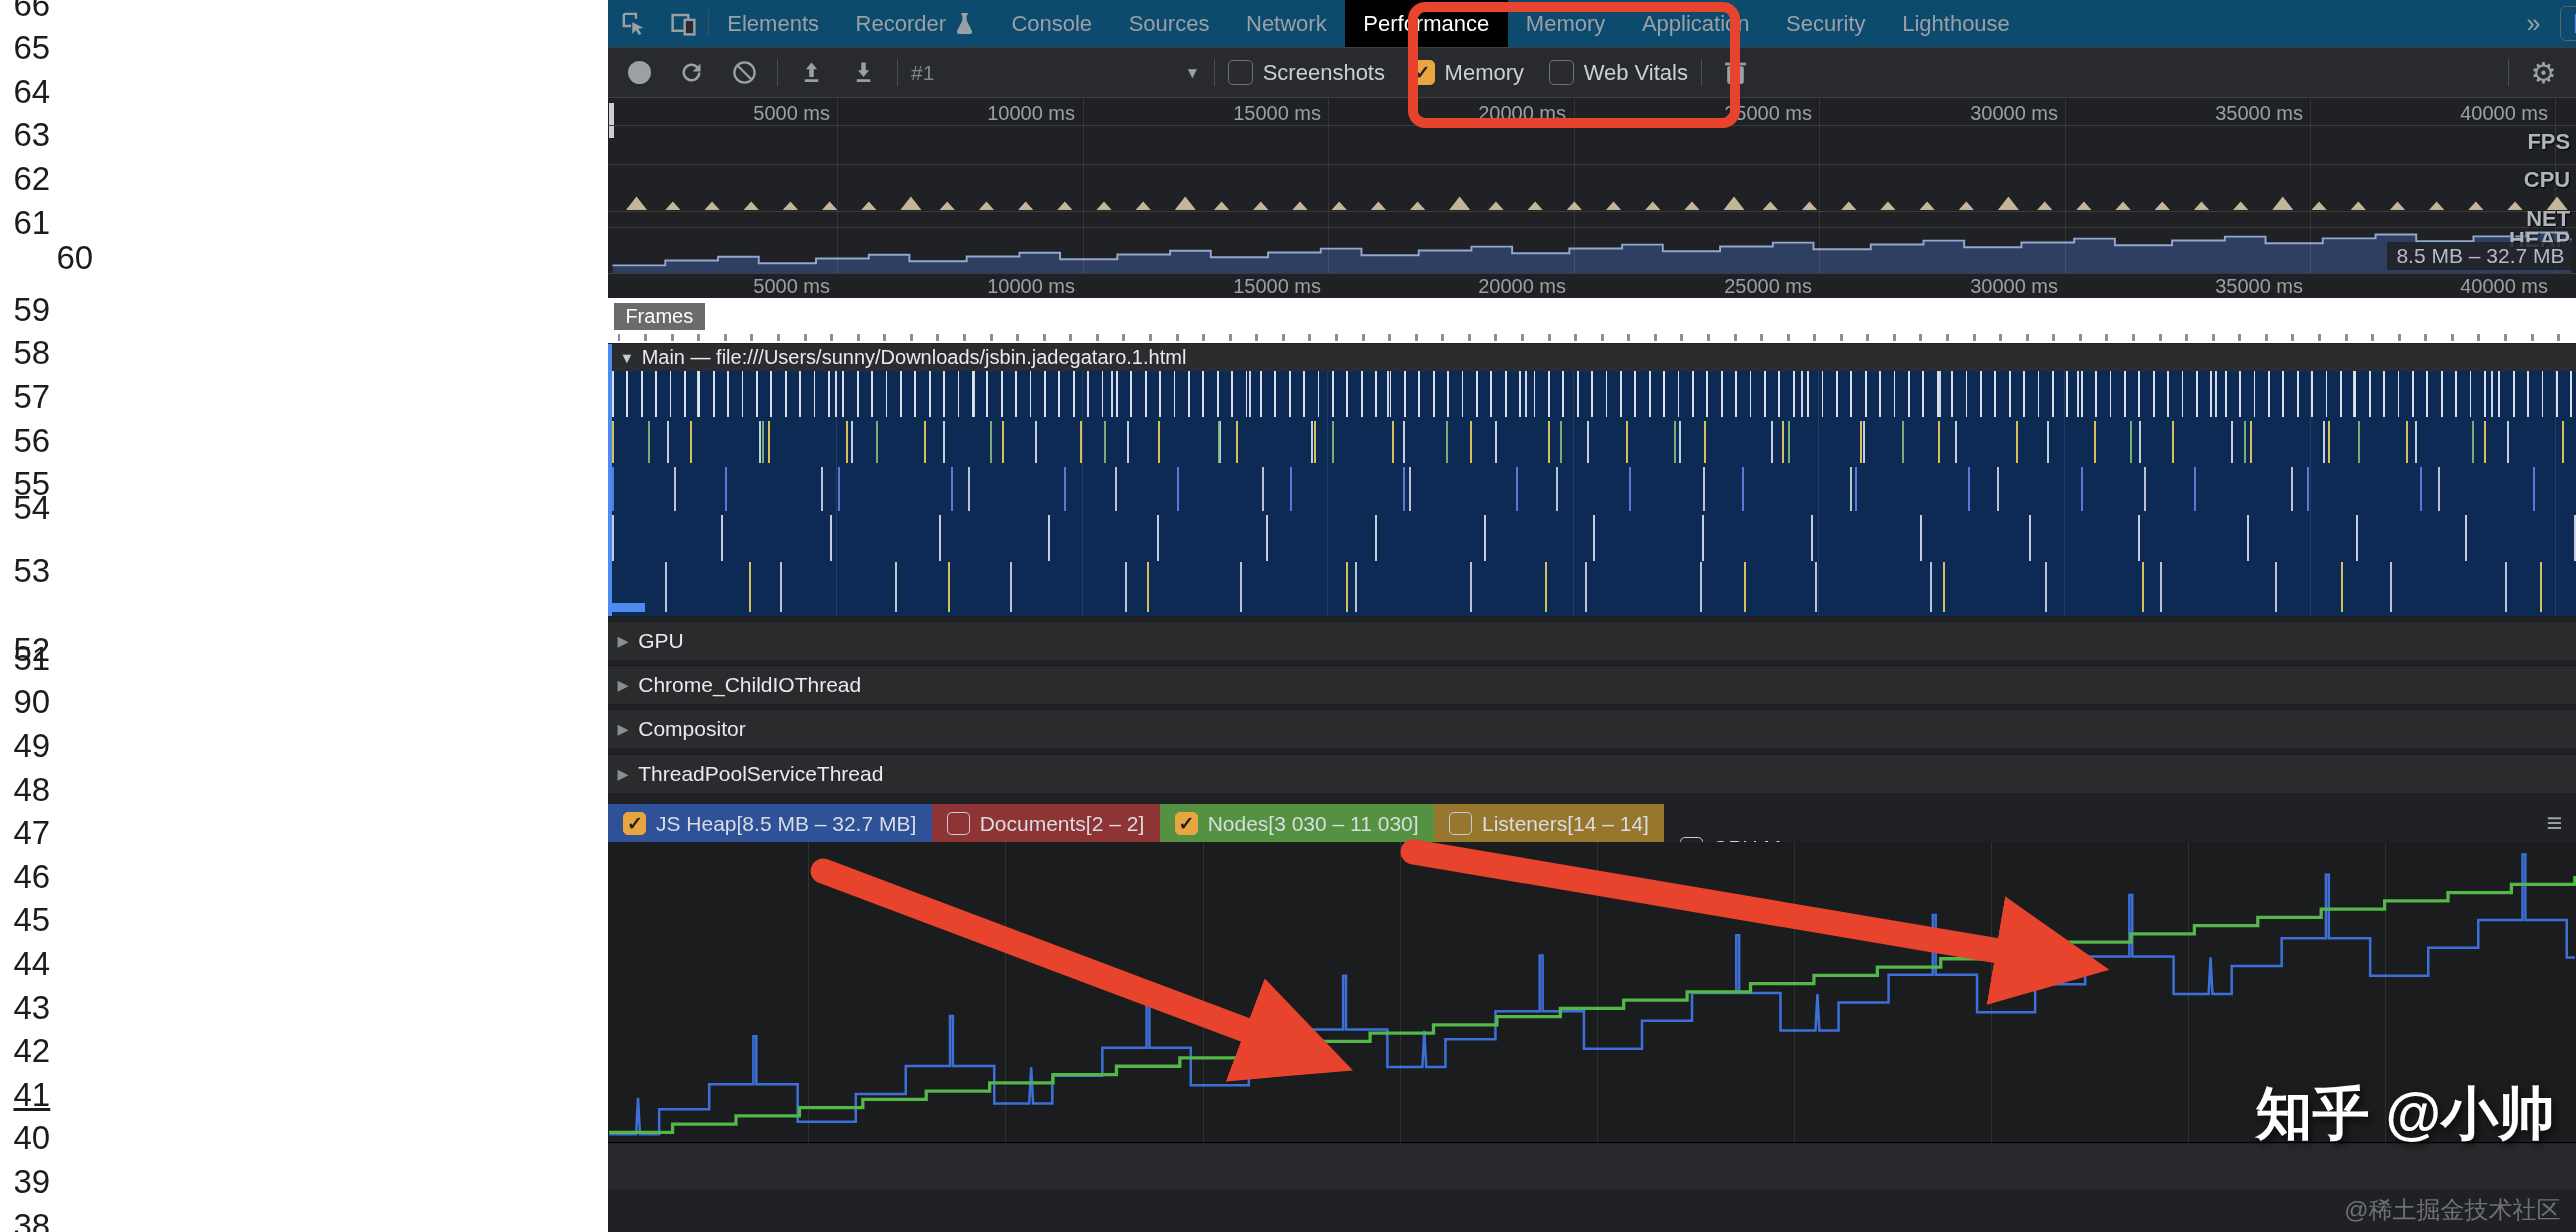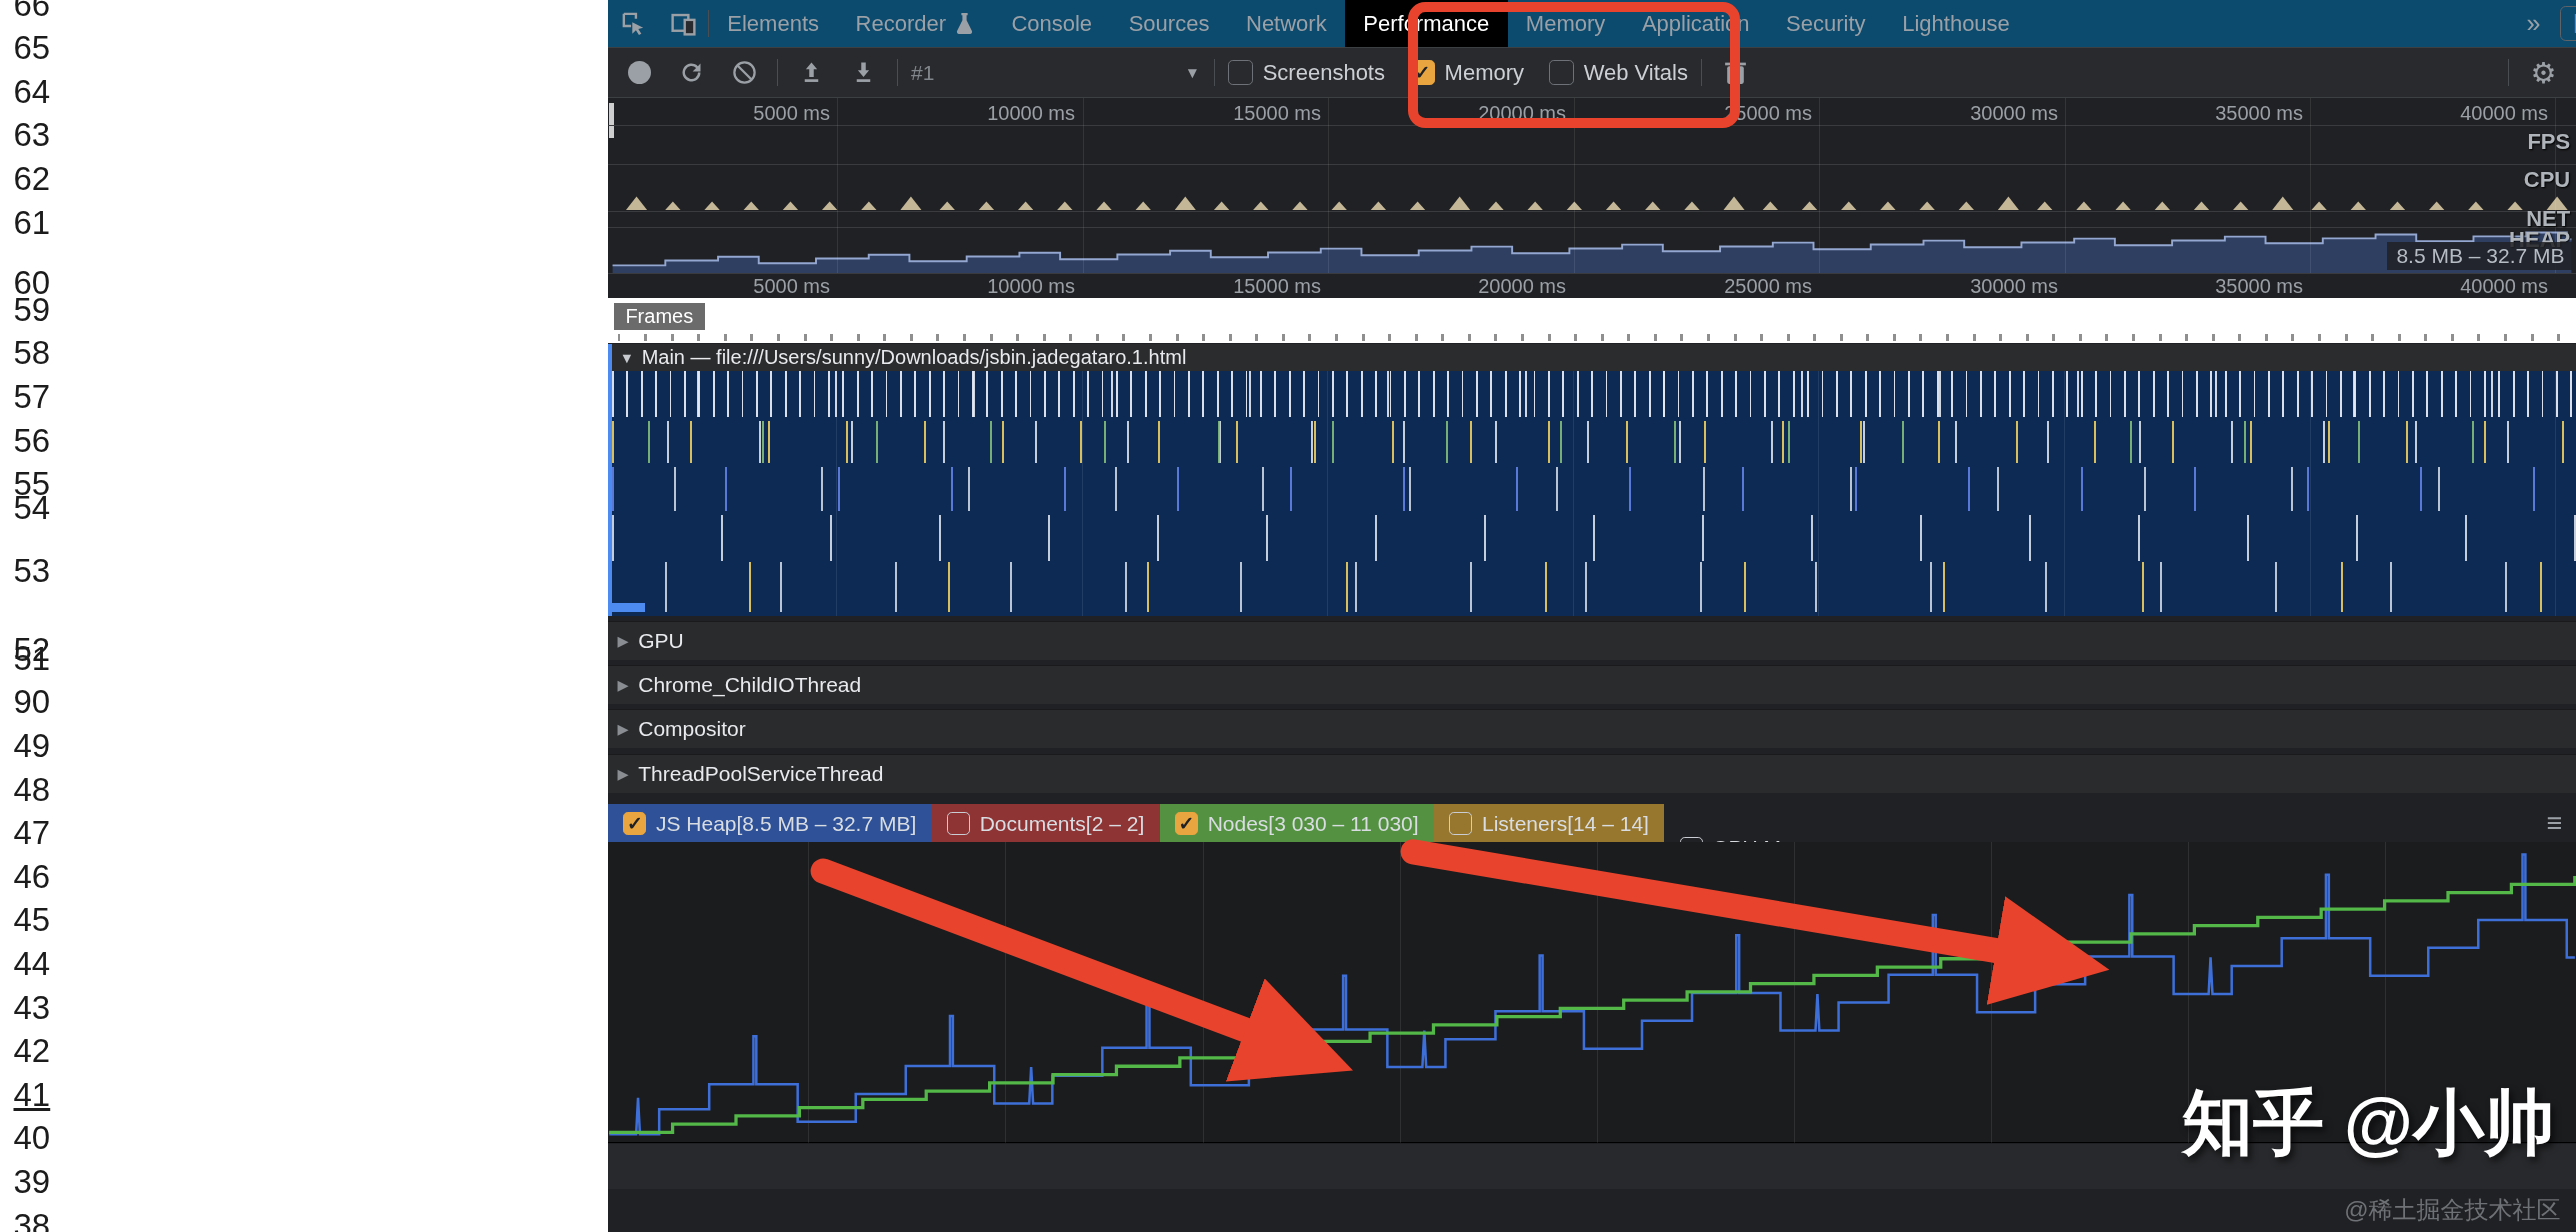--- a/index.html
+++ b/index.html
@@ -112,39 +112,39 @@
     border-top:1px solid #3c4043; display:flex; align-items:stretch; }
   .btab { display:flex; align-items:center; padding:0 23px; font-size:22px; color:#9aa0a6; cursor:pointer; }
   .btab.selected { background:#000; color:#fff; }
 
   
   #red-box { position:absolute; left:1408px; top:1.9px; width:332px; height:126px;
     border:10.6px solid var(--annot-red,#e8432c); border-radius:17.3px; z-index:50; pointer-events:none; }
   #arrows { position:absolute; left:0; top:0; width:2576px; height:1232px; z-index:49; pointer-events:none; }
 
   
-  #wm-main { position:absolute; right:21px; top:1076px; font-size:71px; font-weight:bold; color:#ffffff;
+  #wm-main { position:absolute; right:21px; top:1076px; font-size:57px; font-weight:bold; color:#ffffff;
     text-shadow:2.9px 3.9px 7.7px rgba(0,0,0,0.65); z-index:40; white-space:nowrap; }
   #wm-sub { position:absolute; right:15.4px; top:1194px; font-size:24px; color:#6e7175; z-index:40; white-space:nowrap; }
 
   svg.ic { display:block; }
 </style>
 </head>
 <body>
 
 <div id="stage">
 
   <div id="sidebar">
       <div class="linenum" style="top: -15.4px;">66</div>
       <div class="linenum" style="top: 28px;">65</div>
       <div class="linenum" style="top: 72px;">64</div>
       <div class="linenum" style="top: 115px;">63</div>
       <div class="linenum" style="top: 159px;">62</div>
       <div class="linenum" style="top: 203px;">61</div>
-      <div class="linenum" style="top: 263px;">60</div>
+      <div class="linenum" style="top: 238px; margin-left: 43px;">60</div>
       <div class="linenum" style="top: 290px;">59</div>
       <div class="linenum" style="top: 333px;">58</div>
       <div class="linenum" style="top: 377px;">57</div>
       <div class="linenum" style="top: 421px;">56</div>
       <div class="linenum" style="top: 464px;">55</div>
       <div class="linenum" style="top: 488px;">54</div>
       <div class="linenum" style="top: 551px;">53</div>
       <div class="linenum" style="top: 630px;">52</div>
       <div class="linenum" style="top: 639px;">51</div>
       <div class="linenum" style="top: 682px;">90</div>

